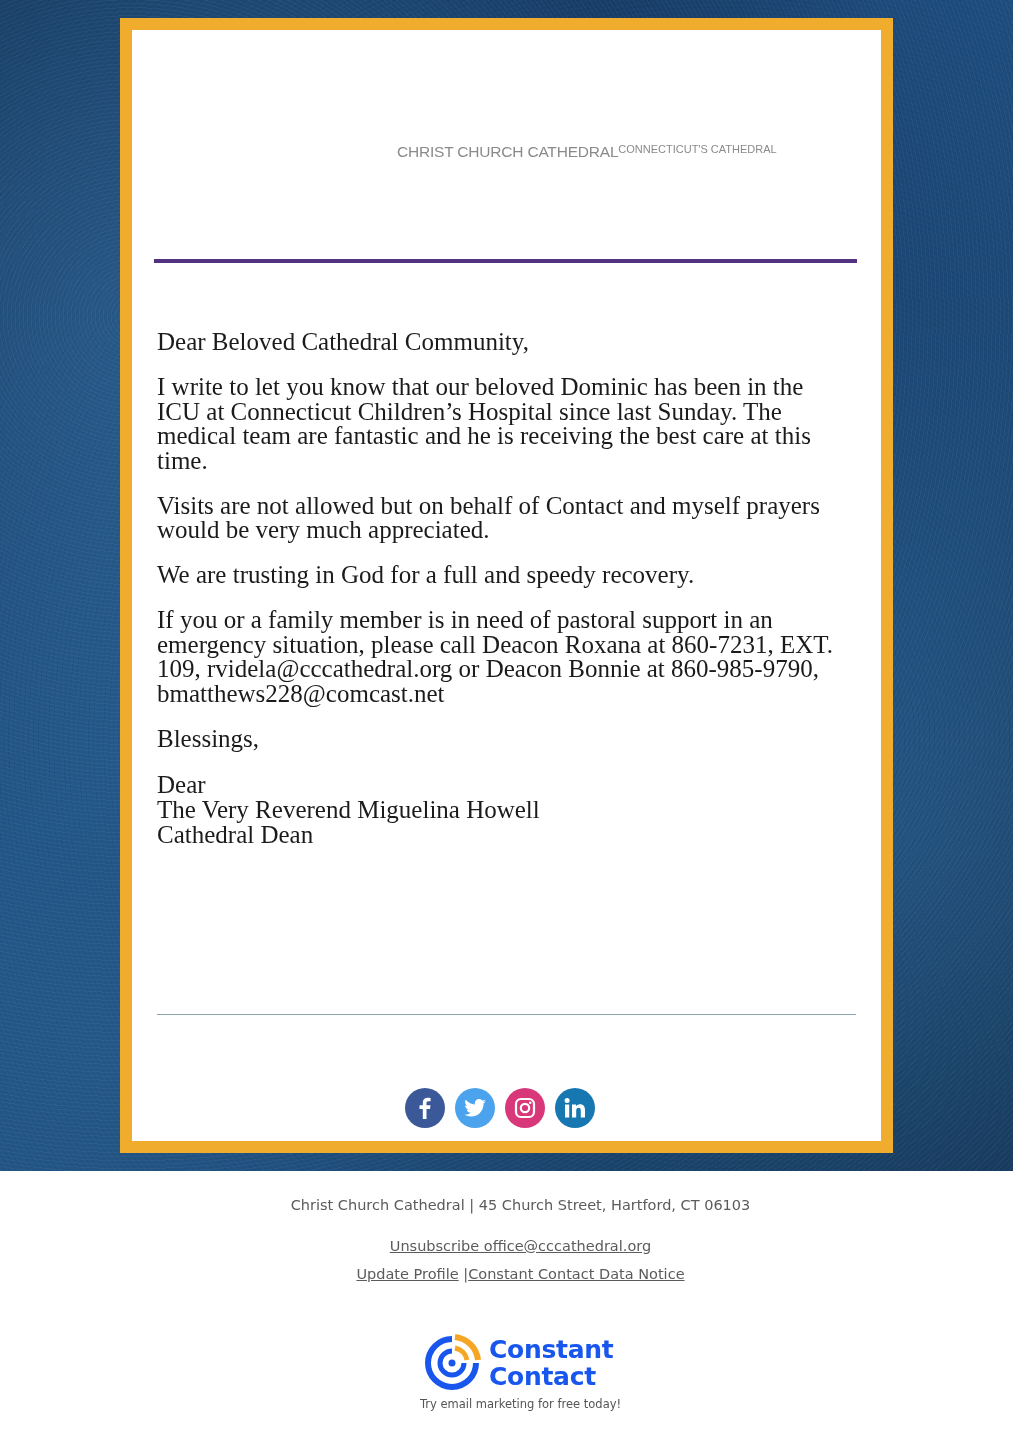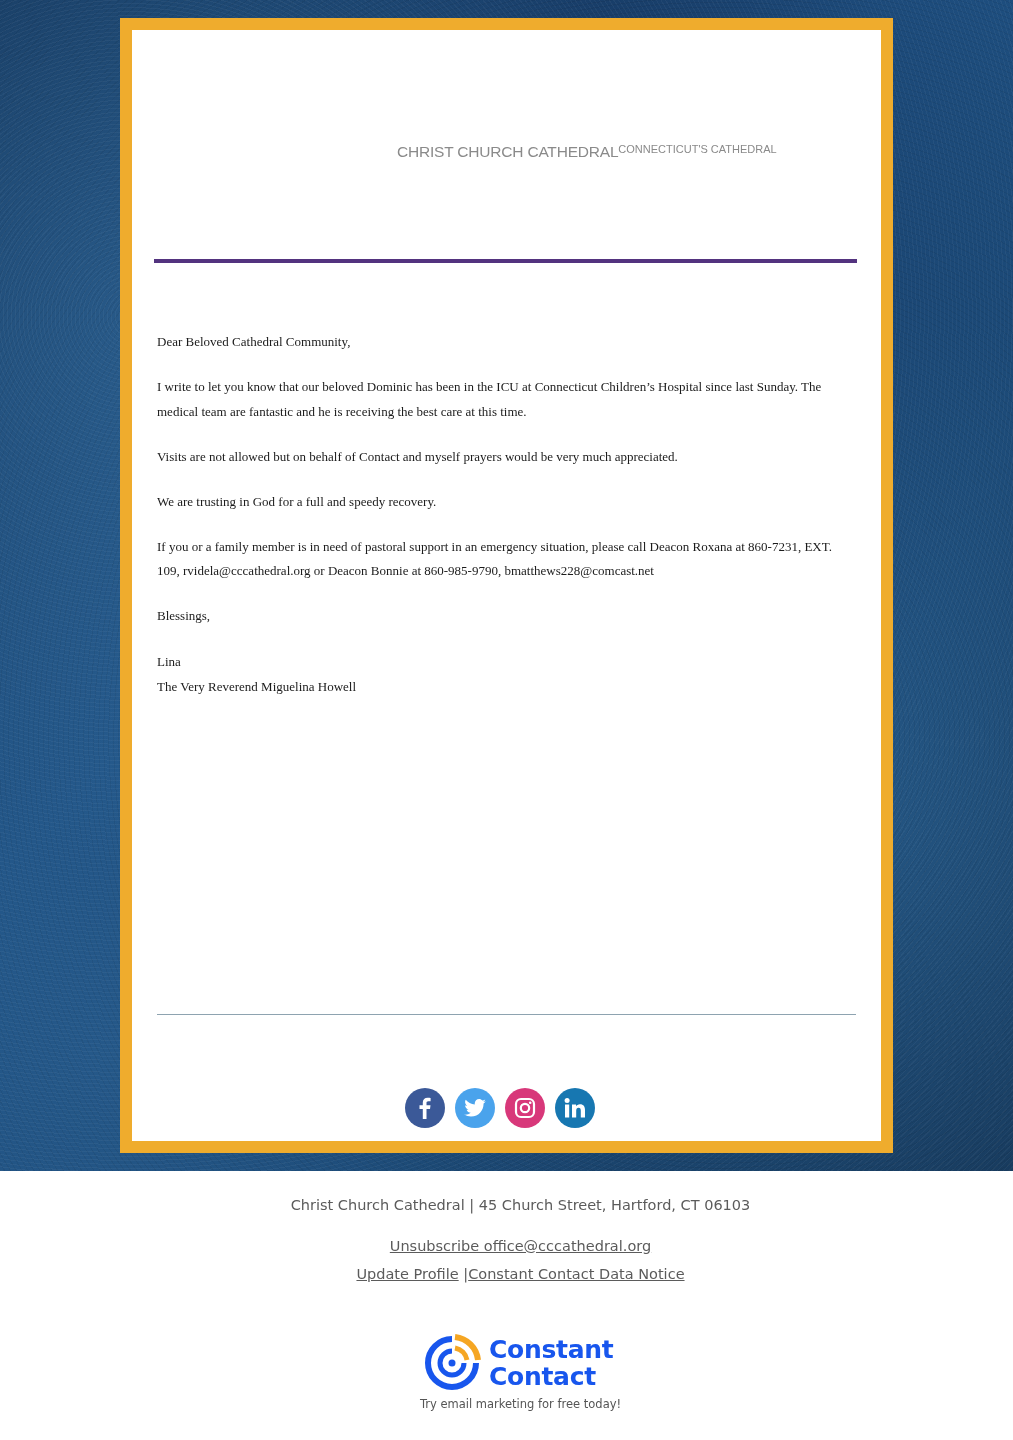--- a/index.html
+++ b/index.html
@@ -45,21 +45,21 @@
     font-family: "Liberation Sans", "DejaVu Sans", sans-serif;
     font-size: 11px; color: #8a8a8a; white-space: nowrap;
   }
 
   .purple-rule {
     position: absolute; left: 22px; top: 229px; width: 703px; height: 4px; background: #53337f;
   }
 
   .letter {
     position: absolute; left: 25px; top: 300px; width: 680px;
-    font-size: 13px; line-height: 24.5px; color: #1b1b1b;
+    font-size: 25px; line-height: 24.5px; color: #1b1b1b;
   }
   .letter p { margin-bottom: 20.5px; }
   .letter .sig { margin-top: 4px; }
   .letter .sig div { line-height: 25px; }
 
   .thin-rule {
     position: absolute; left: 25px; top: 984px; width: 699px; height: 1px; background: #8ea3b0;
   }
 
   .social {
@@ -170,22 +170,23 @@
     <div class="purple-rule"></div>
 
     <div class="letter">
       <p>Dear Beloved Cathedral Community,</p>
       <p>I write to let you know that our beloved Dominic has been in the ICU at Connecticut Children’s Hospital since last Sunday. The medical team are fantastic and he is receiving the best care at this time.</p>
       <p>Visits are not allowed but on behalf of Contact and myself prayers would be very much appreciated.</p>
       <p>We are trusting in God for a full and speedy recovery.</p>
       <p>If you or a family member is in need of pastoral support in an emergency situation, please call Deacon Roxana at 860-7231, EXT. 109, rvidela@cccathedral.org or Deacon Bonnie at 860-985-9790, bmatthews228@comcast.net</p>
       <p>Blessings,</p>
       <div class="sig">
-        <div>Lina</div>
+        <div>Dear</div>
         <div>The Very Reverend Miguelina Howell</div>
+        <div>Cathedral Dean</div>
       </div>
     </div>
 
     <div class="thin-rule"></div>
 
     <div class="social">
       <div class="ico fb">
         <svg width="20" height="22" viewBox="0 0 20 22">
           <path d="M11.5 22 V12 H15 L15.5 8.3 H11.5 V6 C11.5 4.9 11.9 4.2 13.4 4.2 H15.6 V0.9 C15.2 0.8 14 0.7 12.6 0.7 C9.7 0.7 7.8 2.4 7.8 5.6 V8.3 H4.5 V12 H7.8 V22 Z" fill="#fff"></path>
         </svg>

